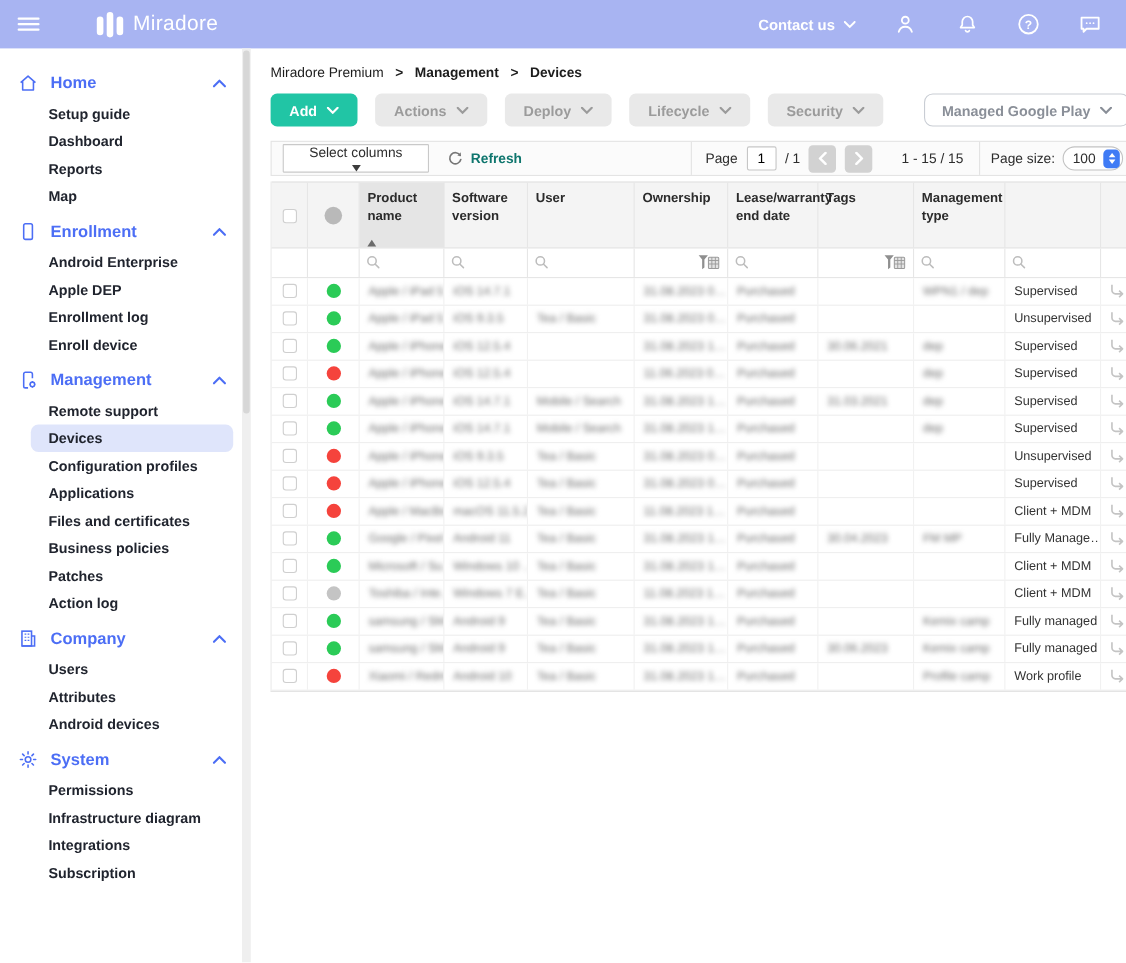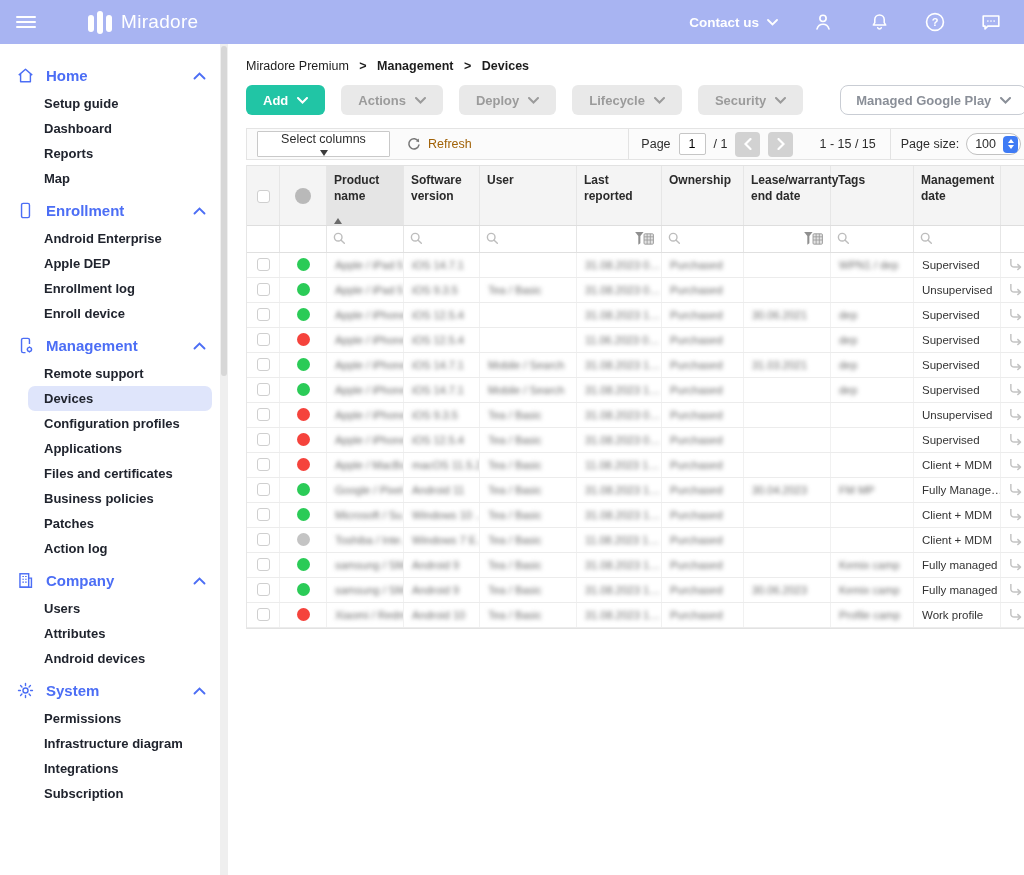--- a/index.html
+++ b/index.html
@@ -53,21 +53,21 @@
 
   
   .toolbar { width:786px; height:32px; background:#fbfbfb; border:1px solid #e4e4e4;
     display:flex; align-items:center; padding:0 0 0 10px; font-size:12.5px; color:#2d2d2d; }
   .select-columns { width:133px; height:26px; background:#fff; border:1px solid #c9c9c9;
     display:flex; align-items:center; justify-content:space-between; padding:0 9px;
     cursor:pointer; border-radius:1px;flex-direction:column; }
   .tri-down { width:0; height:0; border-left:4.5px solid transparent;
     border-right:4.5px solid transparent; border-top:6px solid #3c3c3c; }
   .refresh { display:flex; align-items:center; gap:7px; margin-left:17px;
-    font-weight:normal; cursor:pointer; color:#a16207; }
+    font-weight:bold; cursor:pointer; color:#0f766e; }
   .tb-right { margin-left:auto; display:flex; align-items:center; height:100%; }
   .divider { width:1px; height:100%; background:#e3e3e3; }
   .page-group { display:flex; align-items:center; gap:8px; padding:0 12px; }
   .page-input { width:27px; height:22px; border:1px solid #c6c6c6; border-radius:2px;
     text-align:center; font-size:12.5px; font-family:"Liberation Sans", sans-serif; }
   .page-btn { width:25px; height:25px; background:#d2d2d2; border:none; border-radius:4px;
     display:flex; align-items:center; justify-content:center; cursor:pointer; }
   .range { padding:0 14px; }
   .size-group { display:flex; align-items:center; gap:7px; padding:0 10px; }
   .size-select { display:flex; align-items:center; height:22px; background:#fff;
@@ -358,33 +358,30 @@
             <span class="hdr-dot"></span>
           </div>
           <div class="hcell sorted"><div>Product name</div><span class="sort-arrow"></span></div>
           <div class="hcell">
             <div>Software version</div>
           </div>
           <div class="hcell">
             <div>User</div>
           </div>
           <div class="hcell">
-            <div>Last reported</div>
-          </div>
-          <div class="hcell">
             <div>Ownership</div>
           </div>
           <div class="hcell">
             <div>Lease/warranty end date</div>
           </div>
           <div class="hcell">
             <div>Tags</div>
           </div>
           <div class="hcell">
-            <div>Management date</div>
+            <div>Management type</div>
           </div>
           <div class="hcell"></div>
         </div>
       <div class="trow frow" id="filter-row">
           <div class="fcell"></div>
           <div class="fcell"></div>
           <div class="fcell">
             <span style="display: flex;">
               <svg width="13" height="13" viewBox="0 0 14 14">
                 <circle cx="5.6" cy="5.6" r="4.1" fill="none" stroke="#bdbdbd" stroke-width="1.5"></circle>

